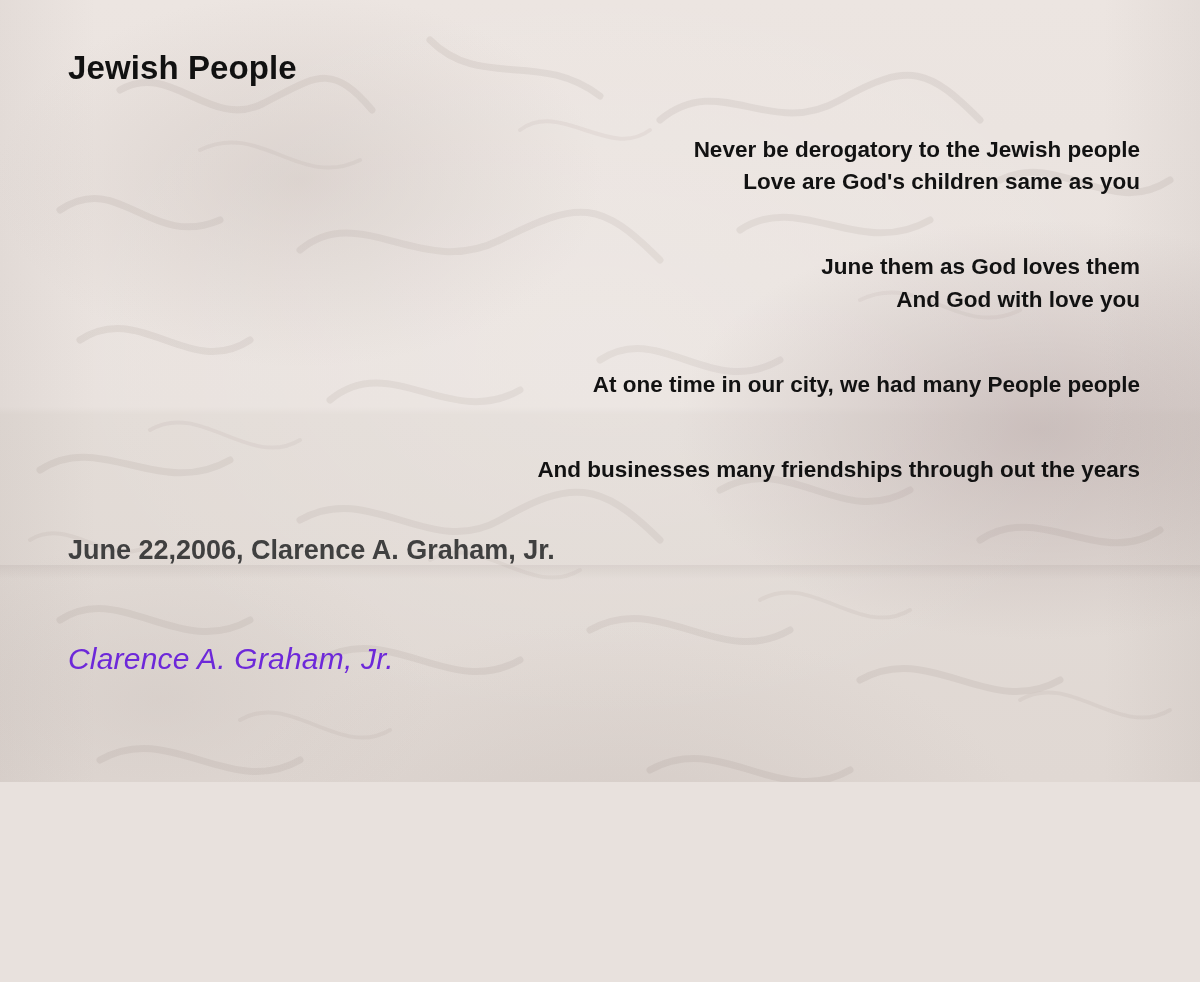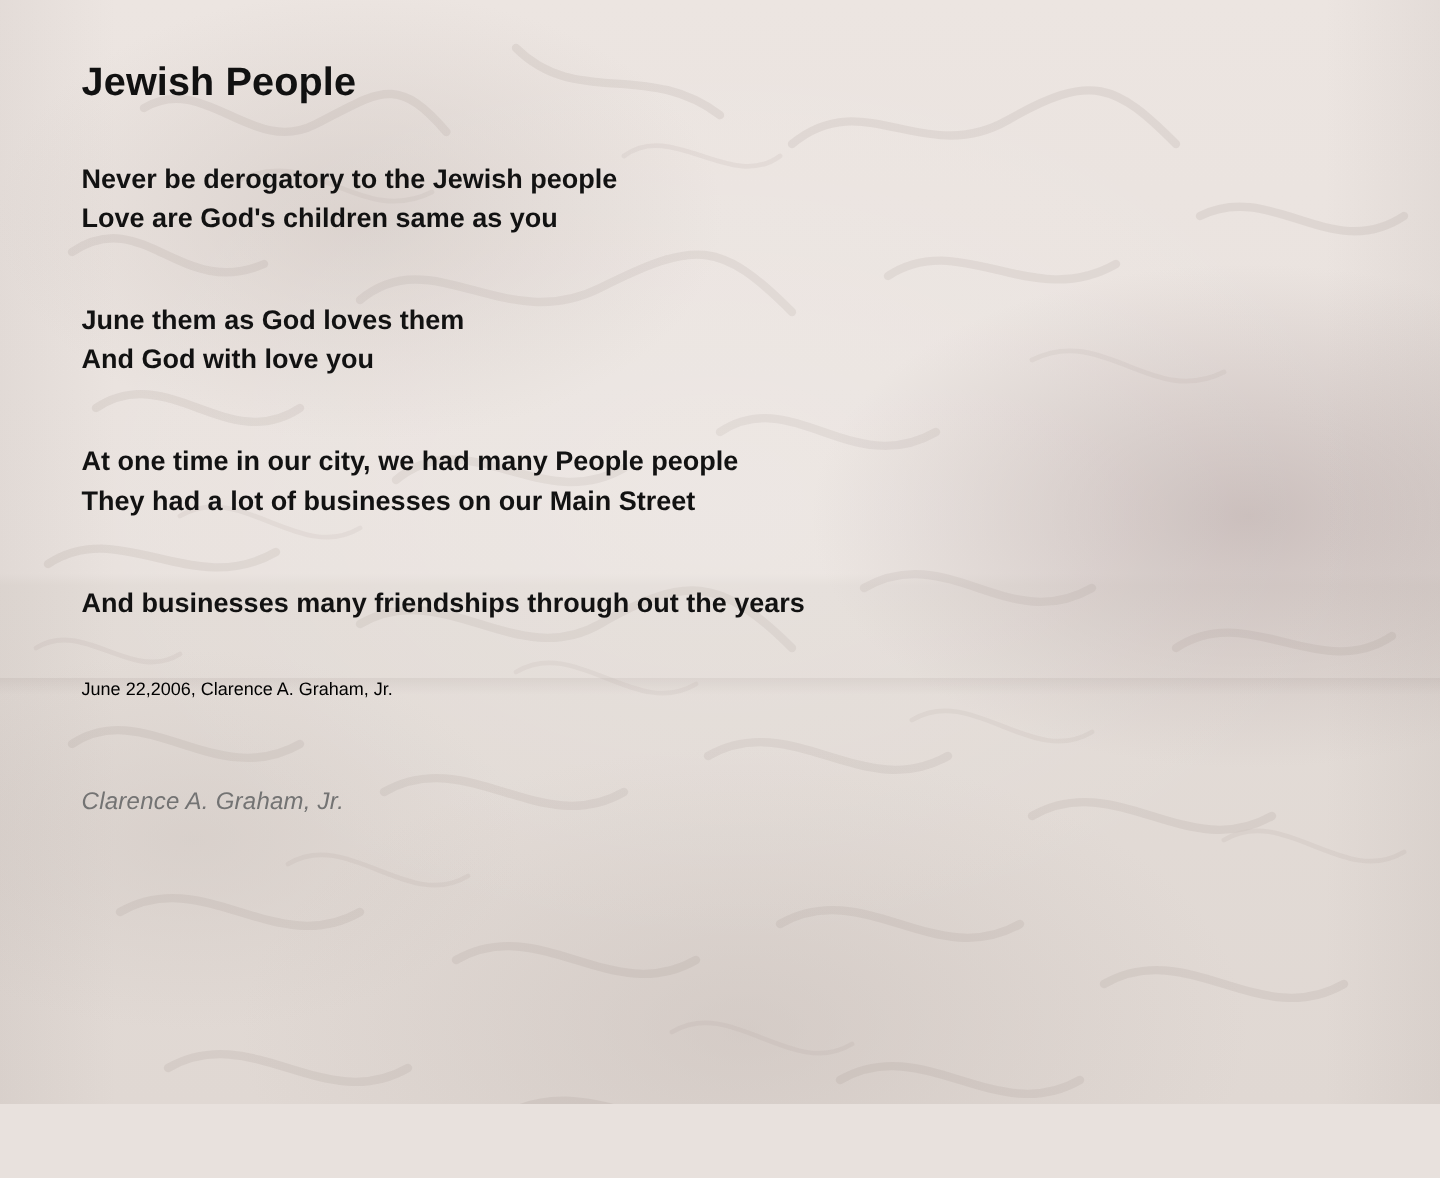--- a/index.html
+++ b/index.html
@@ -10,21 +10,21 @@
     width: 1200px;
     height: 982px;
     overflow: hidden;
     font-family: "Liberation Sans", sans-serif;
     background: #e8e1dd;
   }
 
   #page {
     position: relative;
     width: 1200px;
-    height: 920px;
+    height: 782px;
     box-sizing: border-box;
     background: #e9e2de;
     overflow: hidden;
   }
 
   
   .paper-base {
     position: absolute;
     inset: 0;
     background:
@@ -80,36 +80,37 @@
   .stanza {
     margin-bottom: 52px;
   }
 
   .poem-line {
     font-size: 22.5px;
     font-weight: bold;
     color: #121212;
     line-height: 1.46;
     white-space: pre;
+    text-align: right;
   }
 
   .poem-date {
-    font-size: 15px;
-    font-weight: normal;
-    color: #000000;
+    font-size: 27px;
+    font-weight: bold;
+    color: #404040;
     line-height: 1.46;
     margin-top: -8px;
   }
 
   .poem-author {
     margin-top: 72px;
-    font-size: 20px;
+    font-size: 30px;
     font-style: italic;
     font-weight: normal;
-    color: #737373;
+    color: #6d28d9;
     letter-spacing: 0.2px;
   }
 </style>
 </head>
 <body>
 
 <div id="page">
 
   <div class="paper-base"></div>
 
@@ -170,21 +171,20 @@
         <div class="poem-line">Love are God's children same as you</div>
       </div>
 
       <div class="stanza">
         <div class="poem-line">June them as God loves them</div>
         <div class="poem-line">And God with love you</div>
       </div>
 
       <div class="stanza">
         <div class="poem-line">At one time in our city, we had many People people</div>
-        <div class="poem-line">They had a lot of businesses on our Main Street</div>
       </div>
 
       <div class="stanza">
         <div class="poem-line">And businesses many friendships through out the years</div>
       </div>
 
       <div class="poem-date">June 22,2006, Clarence A. Graham, Jr.</div>
 
       <div class="poem-author">Clarence A. Graham, Jr.</div>
 

